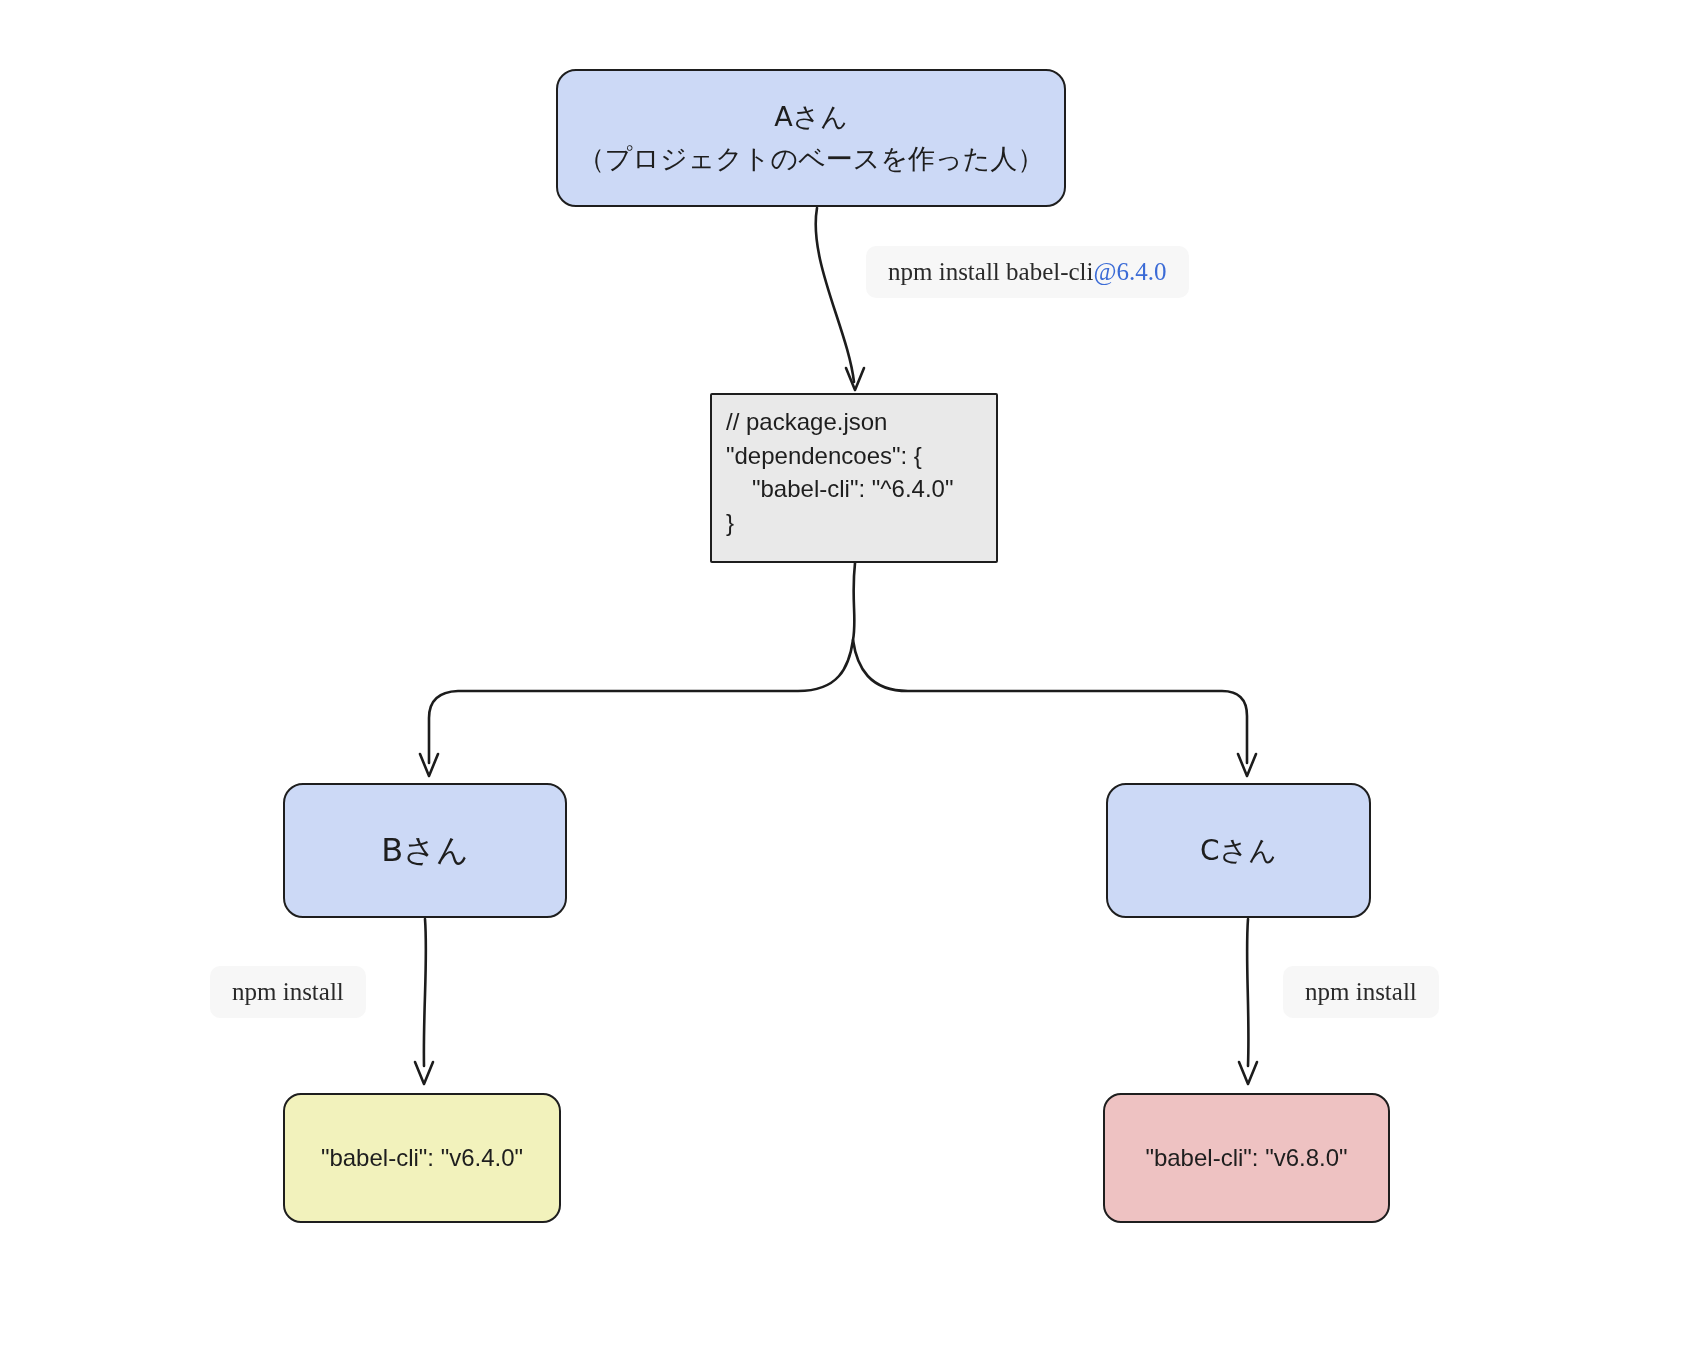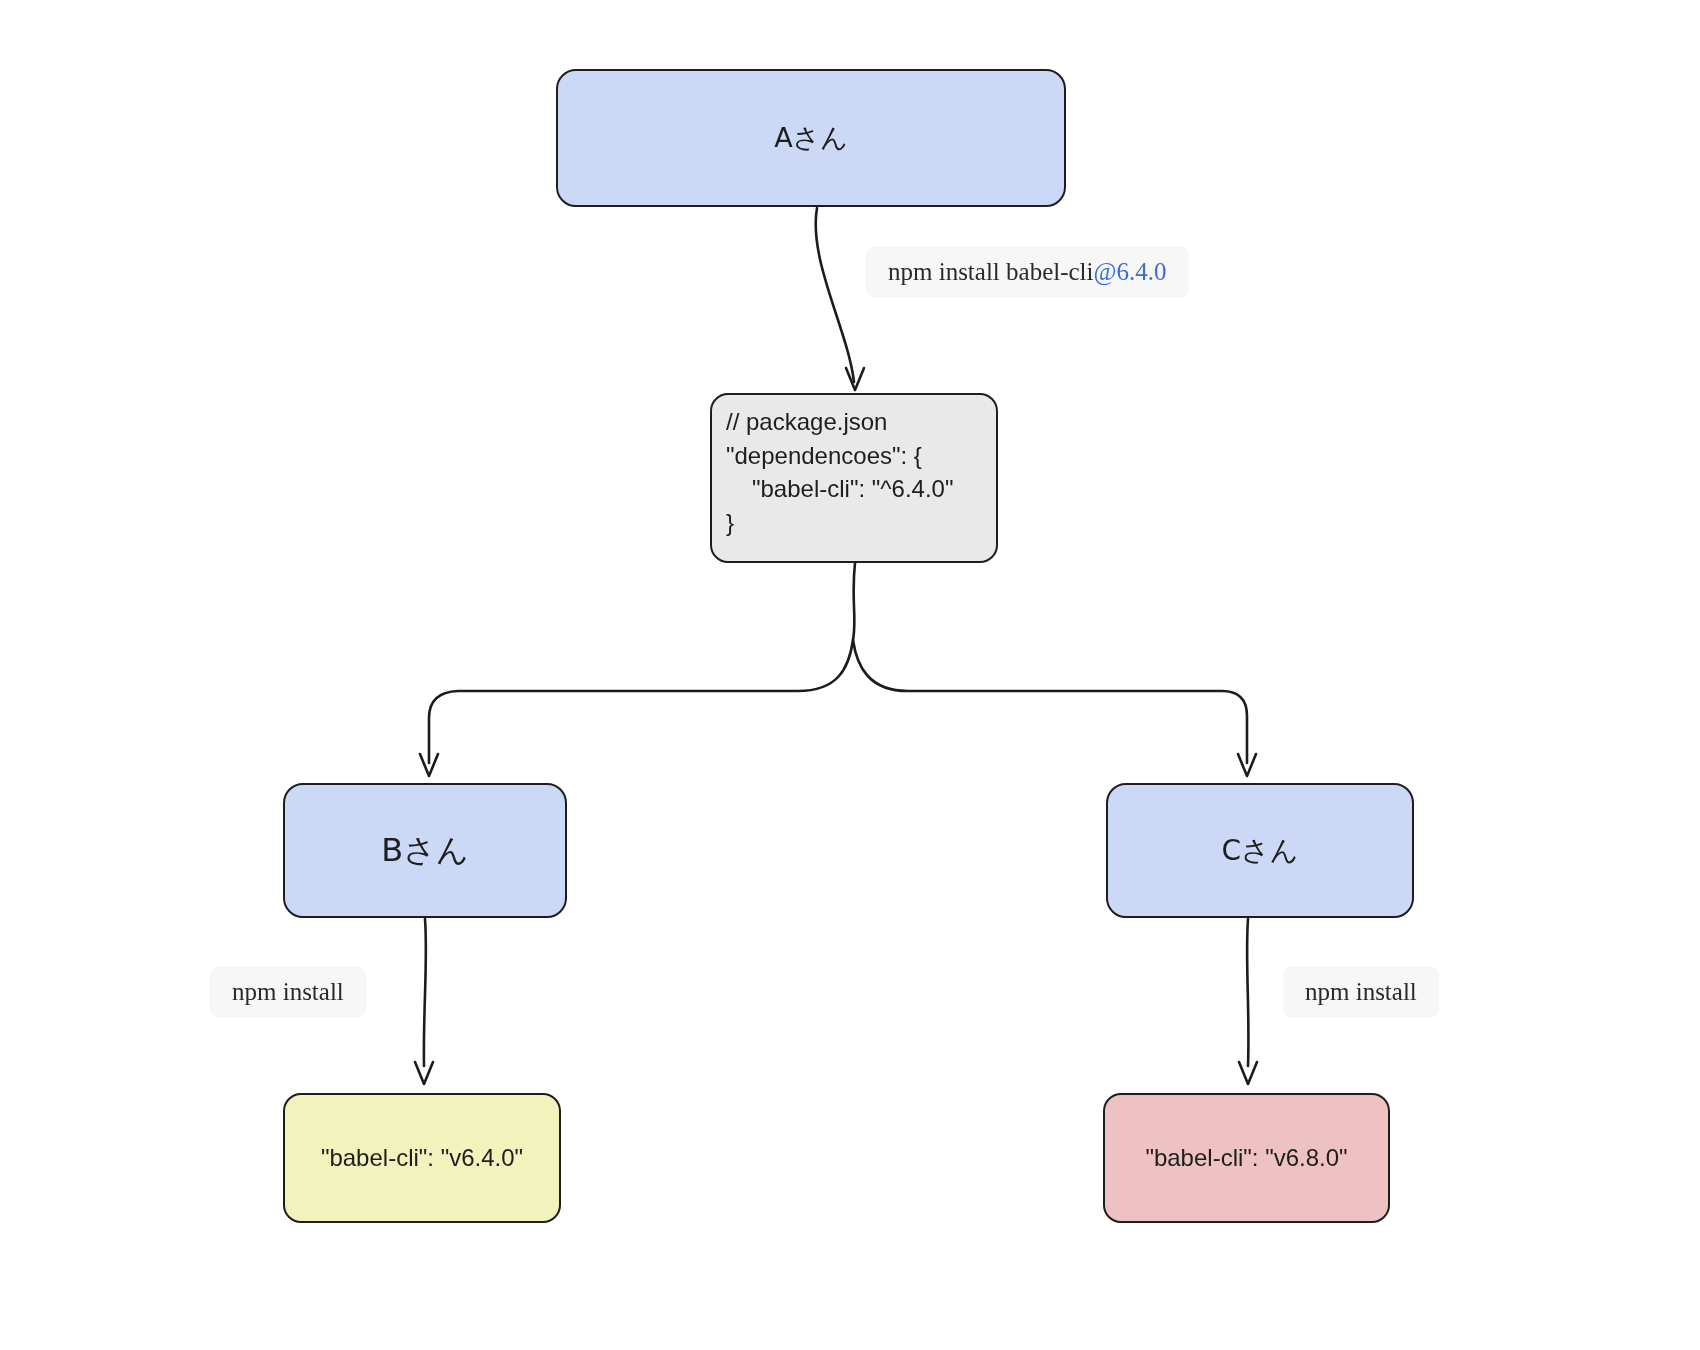--- a/index.html
+++ b/index.html
@@ -42,25 +42,25 @@
     z-index: 1;
     color: #1e1e1e;
   }
   .node-person {
     background: #ccd9f6;
     font-size: 27px;
     line-height: 1.55;
   }
   .node-a      { left: 556px;  top: 69px;   width: 510px; height: 138px; }
   .node-b      { left: 283px;  top: 783px;  width: 284px; height: 135px; font-size: 32px; }
-  .node-c      { left: 1106px; top: 783px;  width: 308px; height: 135px; font-size: 28px; }
+  .node-c      { left: 1106px; top: 783px;  width: 265px; height: 135px; font-size: 28px; }
   .node-package {
     left: 710px; top: 393px; width: 288px; height: 170px;
     background: #e9e9e9;
-    border-radius: 18px;
+    border-radius: 2px;
     align-items: flex-start;
     justify-content: flex-start;
     text-align: left;
     padding: 10px 14px;
     font-family: "Liberation Sans", sans-serif;
     font-size: 24px;
     line-height: 1.4;
   }
   .node-package .indent { padding-left: 26px; }
   .node-result {
@@ -104,20 +104,21 @@
 
     <path d="M 425 919 C 428 960 423 1010 424 1066"></path>
     <path d="M 415 1062 L 424 1084 L 433 1062"></path>
 
     <path d="M 1248 919 C 1245 960 1250 1010 1248 1066"></path>
     <path d="M 1239 1062 L 1248 1084 L 1257 1062"></path>
   </svg>
 
   <div class="node node-person node-a">
     <div>Aさん</div>
+    <div>（プロジェクトのベースを作った人）</div>
   </div>
 
   <div class="edge-label label-a">
     <span>npm install babel-cli</span><span class="ver">@6.4.0</span>
   </div>
 
   <div class="node node-package">
     <div>// package.json</div>
     <div>"dependencoes": {</div>
     <div class="indent">"babel-cli": "^6.4.0"</div>

